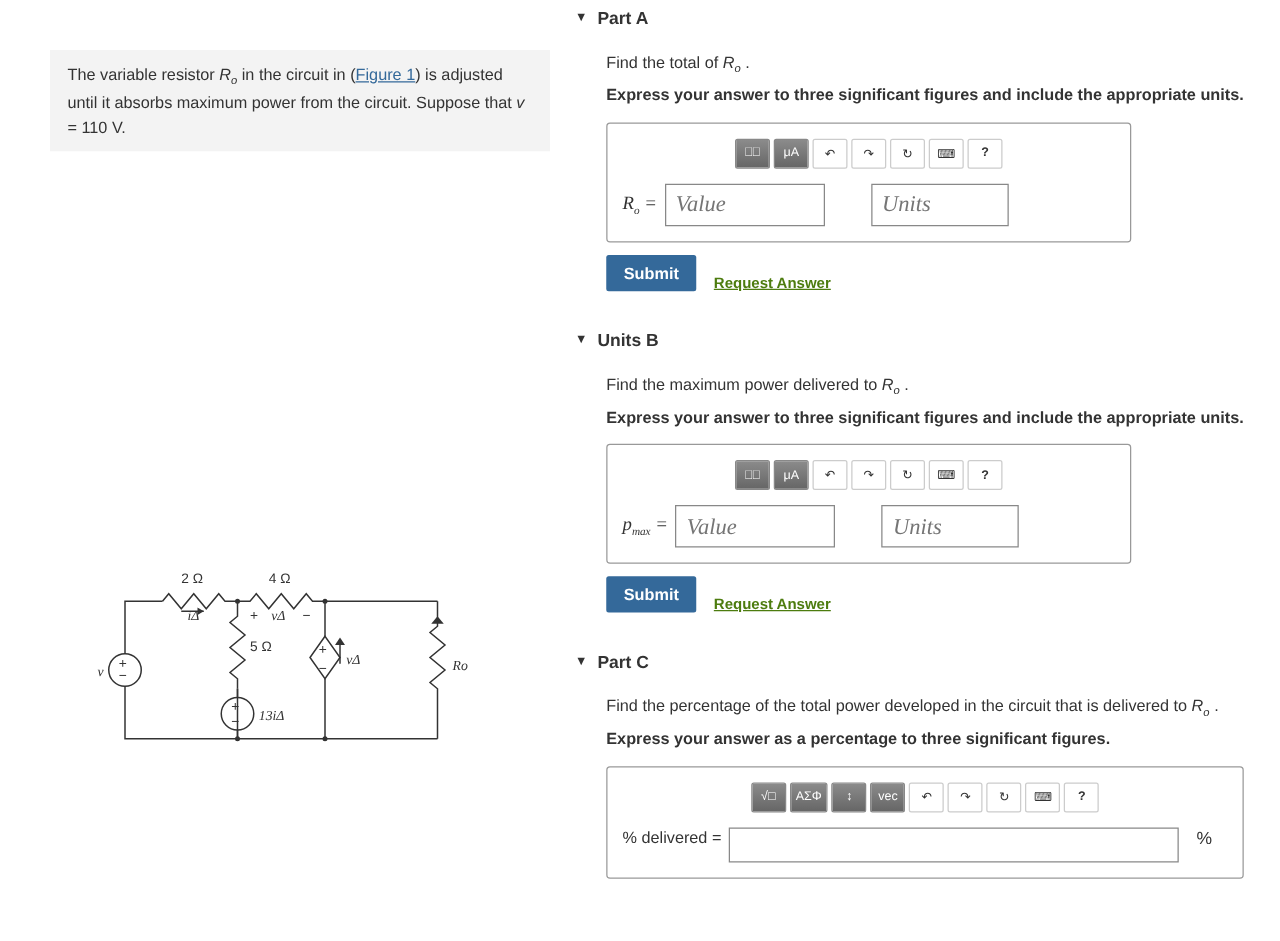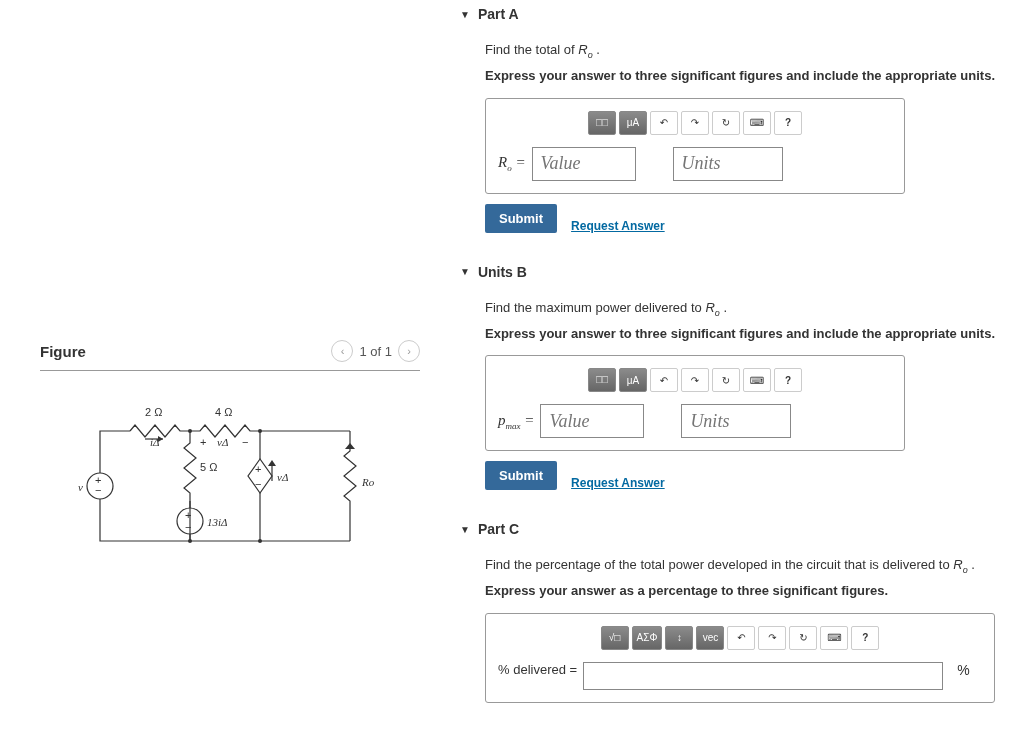--- a/index.html
+++ b/index.html
@@ -24,48 +24,43 @@
 .instruction { margin-bottom: 4px; line-height: 1.5; }
 .instruction-bold { font-weight: bold; margin-bottom: 12px; line-height: 1.5; }
 .answer-box { border: 1px solid #999; border-radius: 3px; padding: 12px; display: inline-block; min-width: 420px; margin-bottom: 10px; }
 .toolbar { display: flex; justify-content: center; gap: 3px; margin-bottom: 12px; align-items: center; }
 .tb-btn { display: inline-flex; align-items: center; justify-content: center; min-width: 28px; height: 24px; border: 1px solid #888; border-radius: 2px; background: linear-gradient(#8b8b8b, #666); color: #fff; font-size: 10px; cursor: pointer; padding: 0 4px; }
 .tb-btn.light { background: #fff; color: #333; border: 1px solid #ccc; }
 .tb-btn.help { background: #fff; color: #333; border: 1px solid #ccc; font-weight: bold; width: 24px; }
 .input-row { display: flex; align-items: center; gap: 6px; justify-content: flex-start; }
 .var-label { font-style: italic; font-family: 'Times New Roman', serif; font-size: 15px; }
 .text-input { border: 1px solid #888; padding: 6px 8px; font-family: 'Times New Roman', serif; font-style: italic; font-size: 18px; color: #888; height: 34px; }
-.value-input { width: 104px; }
+.value-input { width: 128px; }
 .units-input { width: 110px; margin-left: 31px; }
 .wide-input { width: 360px; font-style: normal; font-size: 14px; height: 28px; }
 .action-row { display: flex; align-items: flex-end; gap: 14px; }
 .submit-btn { background: #34699a; color: #fff; border: none; padding: 7px 14px; font-weight: bold; font-size: 13px; cursor: pointer; border-radius: 2px; }
-.req-link { color: #0369a1; text-decoration: underline; font-size: 12px; font-weight: bold; cursor: pointer; }
+.req-link { color: #4d7c0f; text-decoration: underline; font-size: 12px; font-weight: bold; cursor: pointer; }
 a.figlink { color: #34699a; text-decoration: underline; }
 .pct-label { font-size: 13px; }
 .pct-unit { margin-left: 8px; font-size: 14px; }
 .answer-box-wide { border: 1px solid #999; border-radius: 3px; padding: 12px; display:block; width: 510px; margin-bottom: 10px; }
 .toolbar-wide { display:flex; justify-content:center; gap:3px; margin-bottom:12px; align-items:center; }
 .input-row-wide { display:flex; align-items:flex-start; gap:6px; justify-content:flex-start; }
 </style>
 </head>
 <body>
 
 <div class="container">
   <div class="left-panel">
+    <div class="problem-text">
+      <span>The variable resistor </span><span class="italic">R</span><span class="sub italic">o</span><span> in the circuit in (</span><a href="#" class="figlink">Figure 1</a><span>) is adjusted until it absorbs maximum power from the circuit. Suppose that </span><span class="italic">v</span><span> = 110 V.</span>
+    </div>
 
     <div class="figure-section">
-      <div class="figure-header">
-        <div class="figure-title">Figure</div>
-        <div class="fig-nav">
-          <div class="nav-btn">‹</div>
-          <span>1 of 1</span>
-          <div class="nav-btn">›</div>
-        </div>
-      </div>
       <div class="circuit-img">
         <svg width="320" height="170" viewBox="0 0 320 170">
           <style> .w{stroke:#333;stroke-width:1.2;fill:none} .t{font:11px Arial;fill:#333} .ti{font:italic 11px 'Times New Roman';fill:#333}</style>
 
           <circle cx="30" cy="95" r="13" class="w"></circle>
           <text x="25" y="93" class="t">+</text>
           <text x="25" y="103" class="t">−</text>
           <text x="8" y="100" class="ti">v</text>
 
           <path class="w" d="M30 82 V40 H60"></path>

